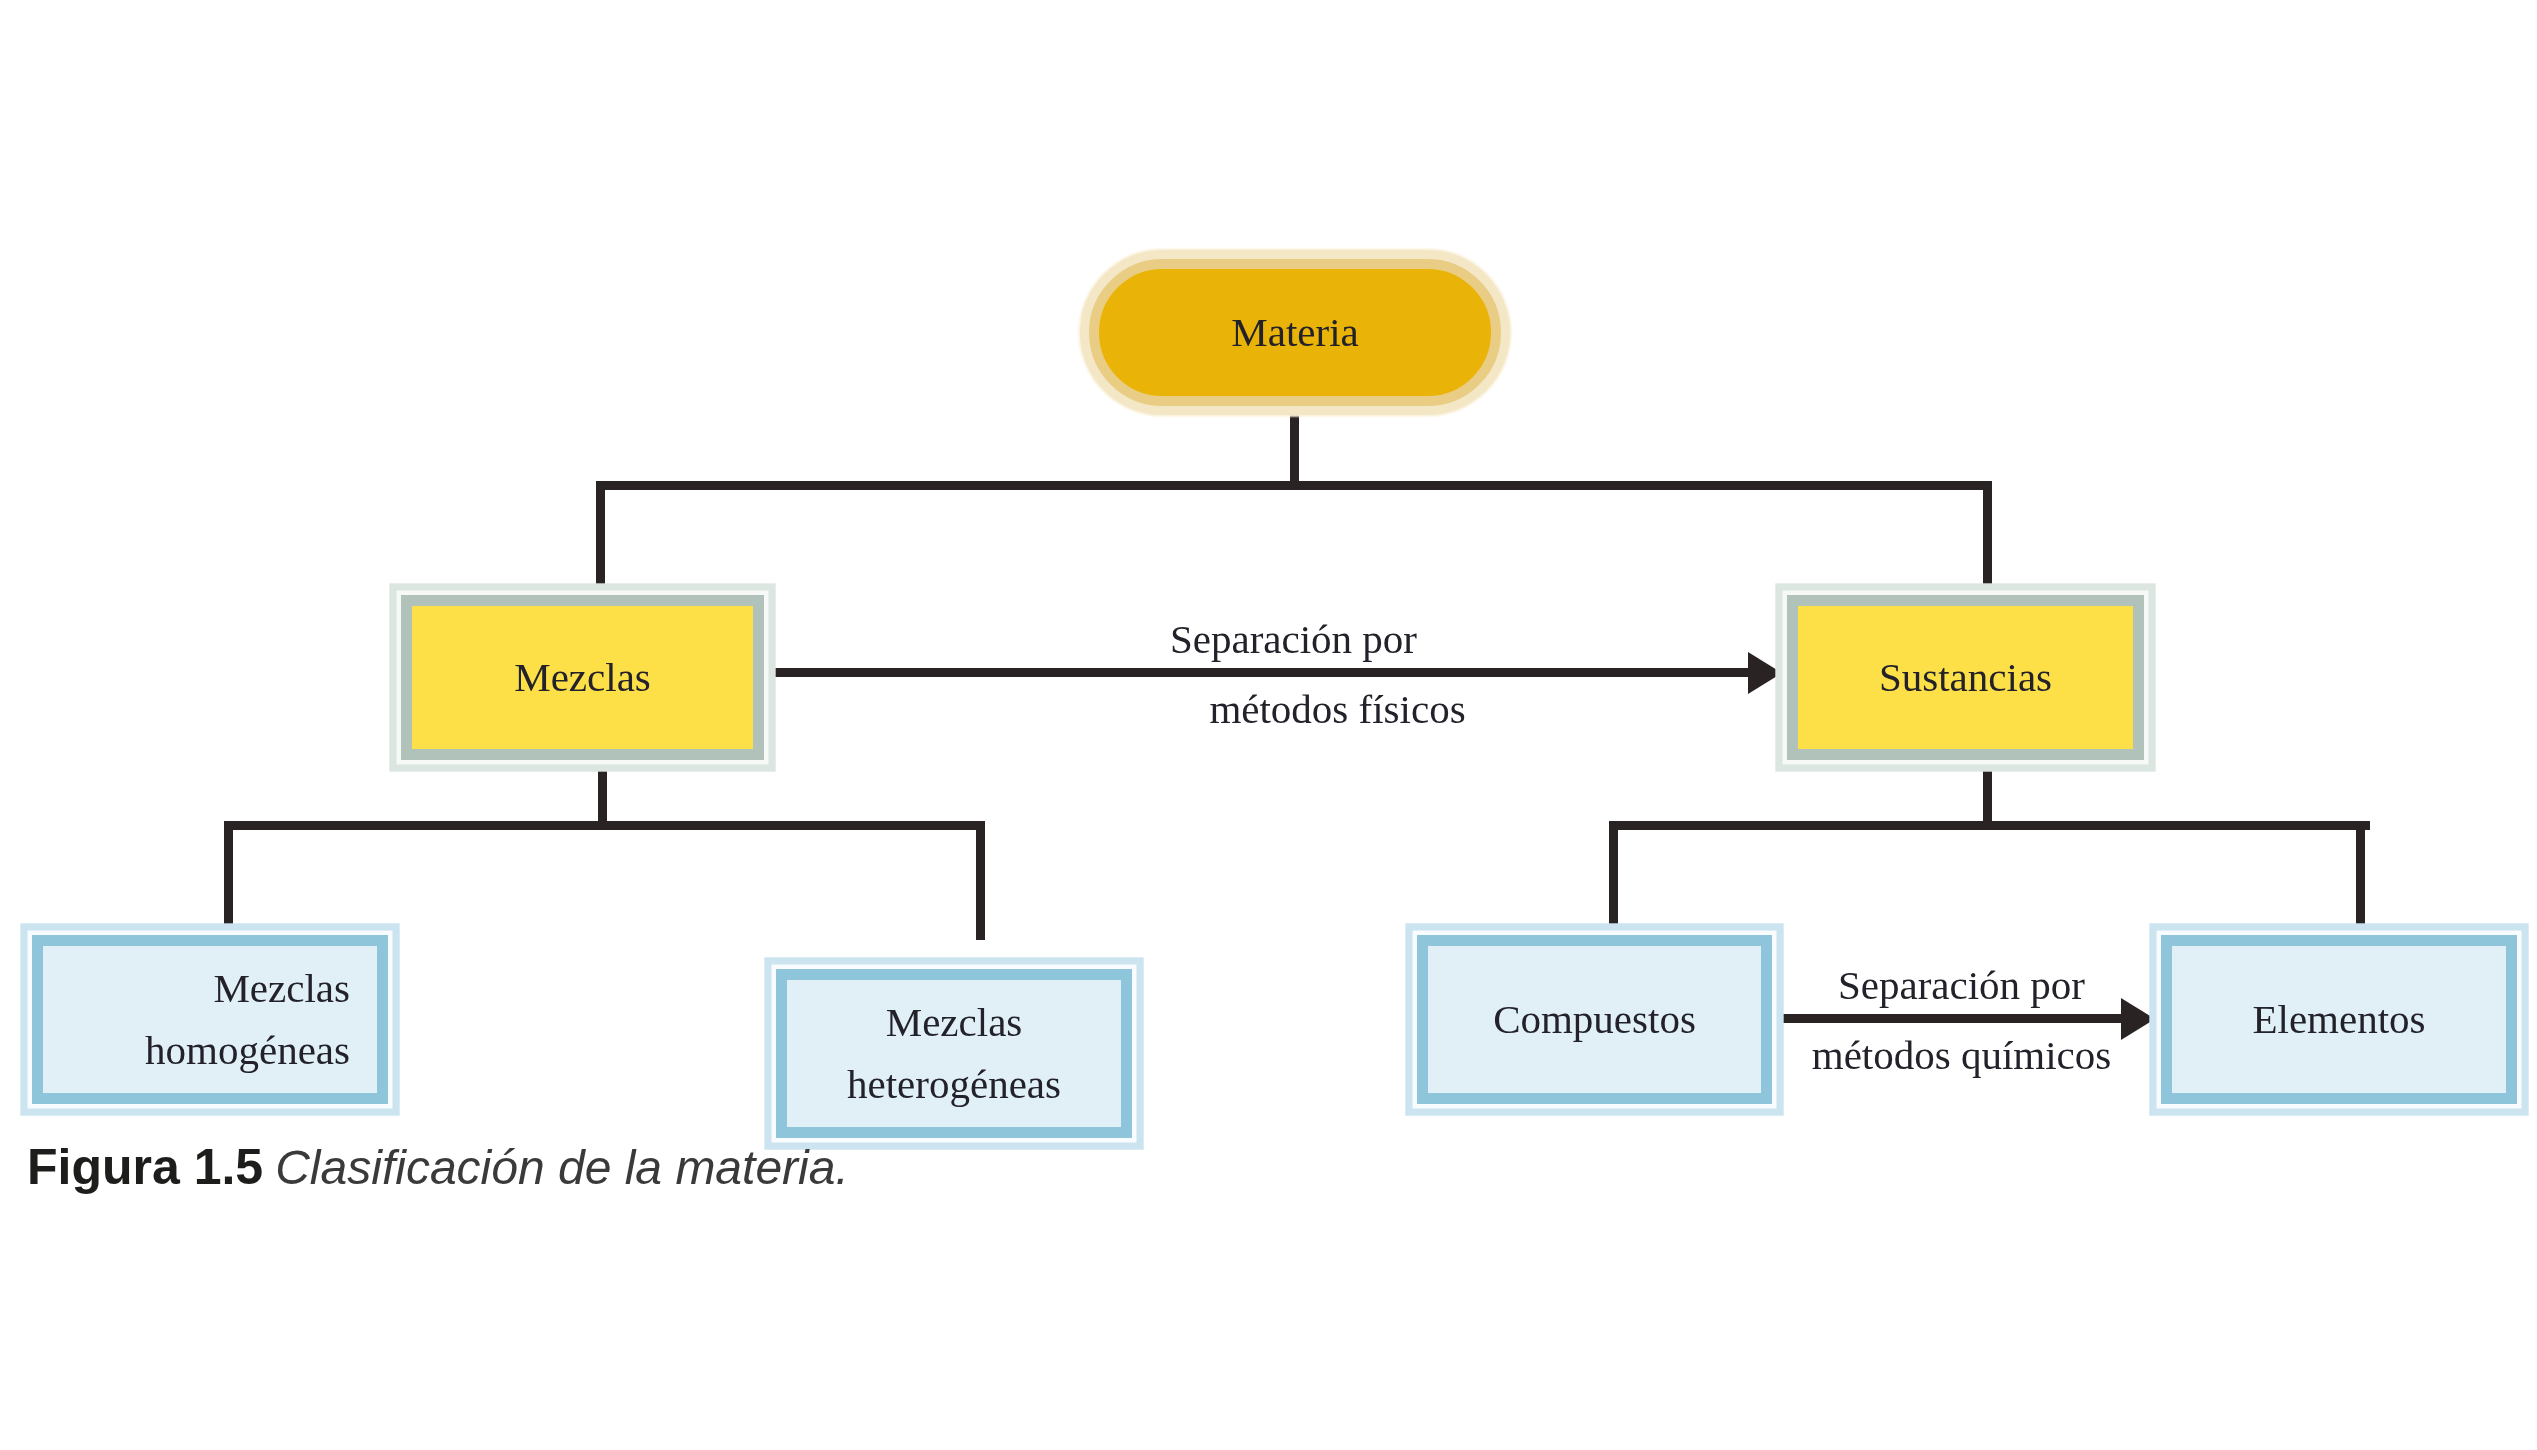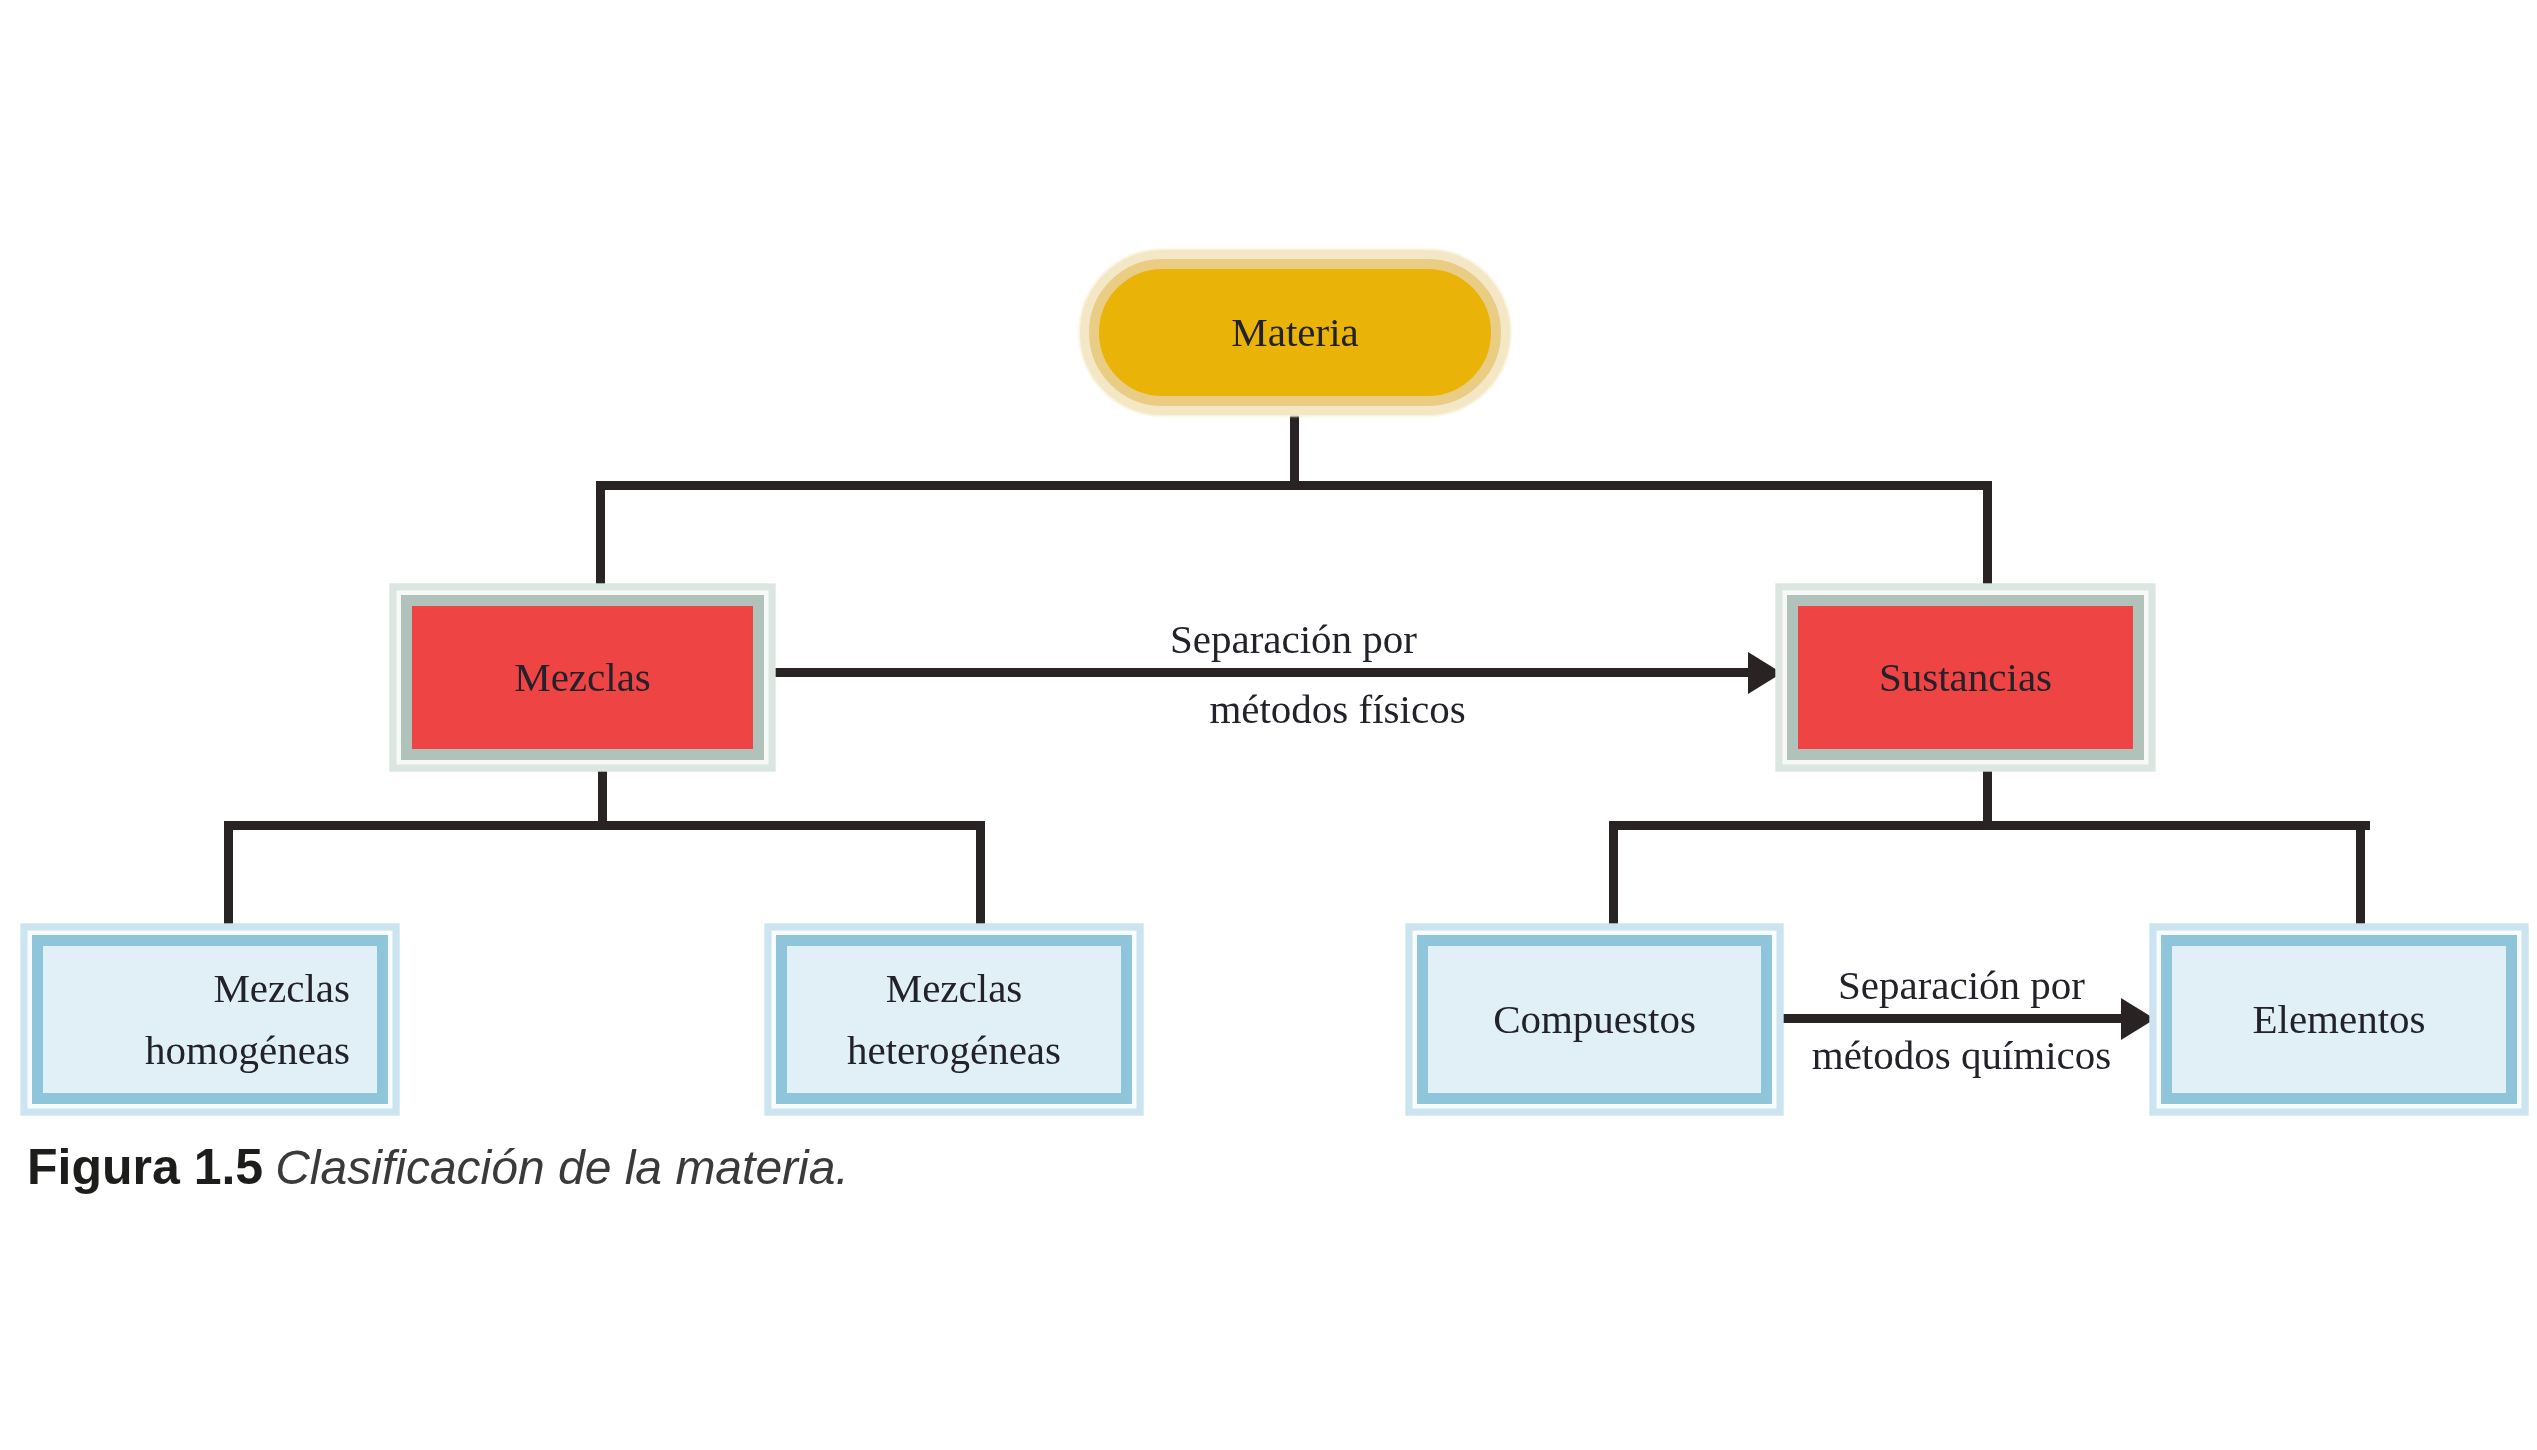--- a/index.html
+++ b/index.html
@@ -13,21 +13,21 @@
     text-align:center;color:#23222b;font-size:41px;line-height:1.5;
     box-sizing:border-box;
   }
   .node-pill{
     background:#eab308;
     border:10.8px solid #eacd85;
     box-shadow:0 0 0 9px #f4e7c6, 0 0 1.8px 10.8px #faf2dd;
     border-radius:901px;
   }
   .node-green{
-    background:#ef4444;
+    background:#fde047;
     border:11.7px solid #b1c2bb;
     box-shadow:0 0 0 4.5px #f6f9f7, 0 0 0 11.7px #dce6e1;
   }
   .node-blue{
     background:#e1f0f7;
     border:11.7px solid #8fc5da;
     box-shadow:0 0 0 4.5px #f8fcfe, 0 0 0 11.7px #cbe4ef;
   }
   .node-label{display:block;padding:0 27px;}
   .edge-label{
@@ -86,21 +86,21 @@
   </div>
 
   <div class="node node-green" style="left:1787px;top:595px;width:357px;height:165px;">
     <span class="node-label">Sustancias</span>
   </div>
 
   <div class="node node-blue" style="left:32px;top:935px;width:356px;height:169px;text-align:right;">
     <span class="node-label">Mezclas homogéneas</span>
   </div>
 
-  <div class="node node-blue" style="left:776px;top:935px;width:356px;height:169px;">
+  <div class="node node-blue" style="left:776px;top:969px;width:356px;height:169px;">
     <span class="node-label">Mezclas heterogéneas</span>
   </div>
 
   <div class="node node-blue" style="left:1417px;top:935px;width:355px;height:169px;">
     <span class="node-label">Compuestos</span>
   </div>
 
   <div class="node node-blue" style="left:2161px;top:935px;width:356px;height:169px;">
     <span class="node-label">Elementos</span>
   </div>

